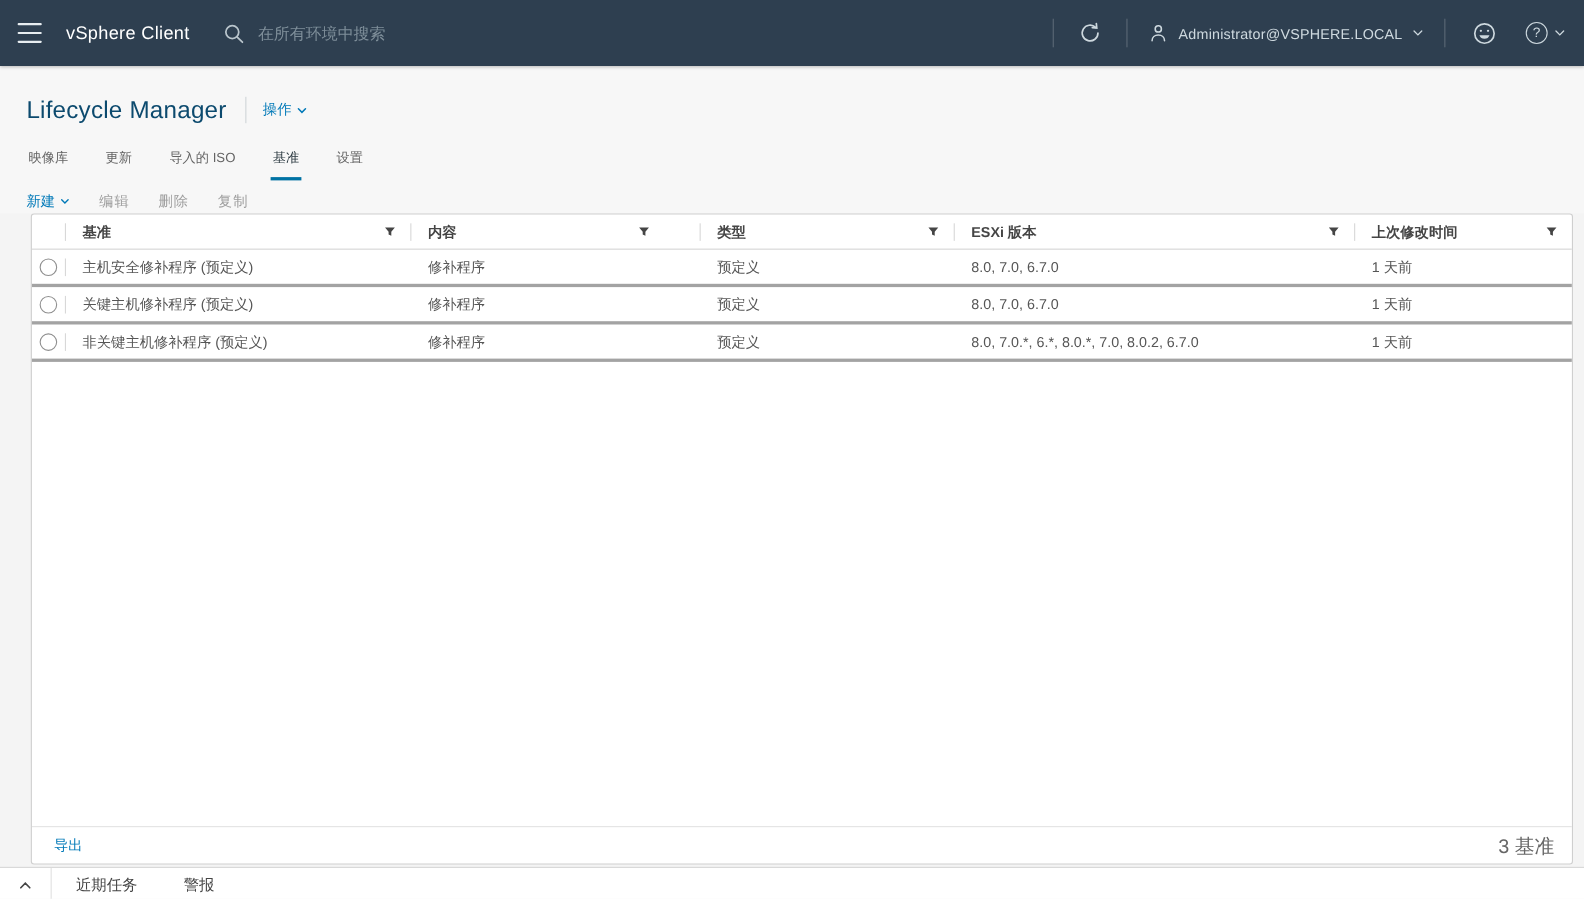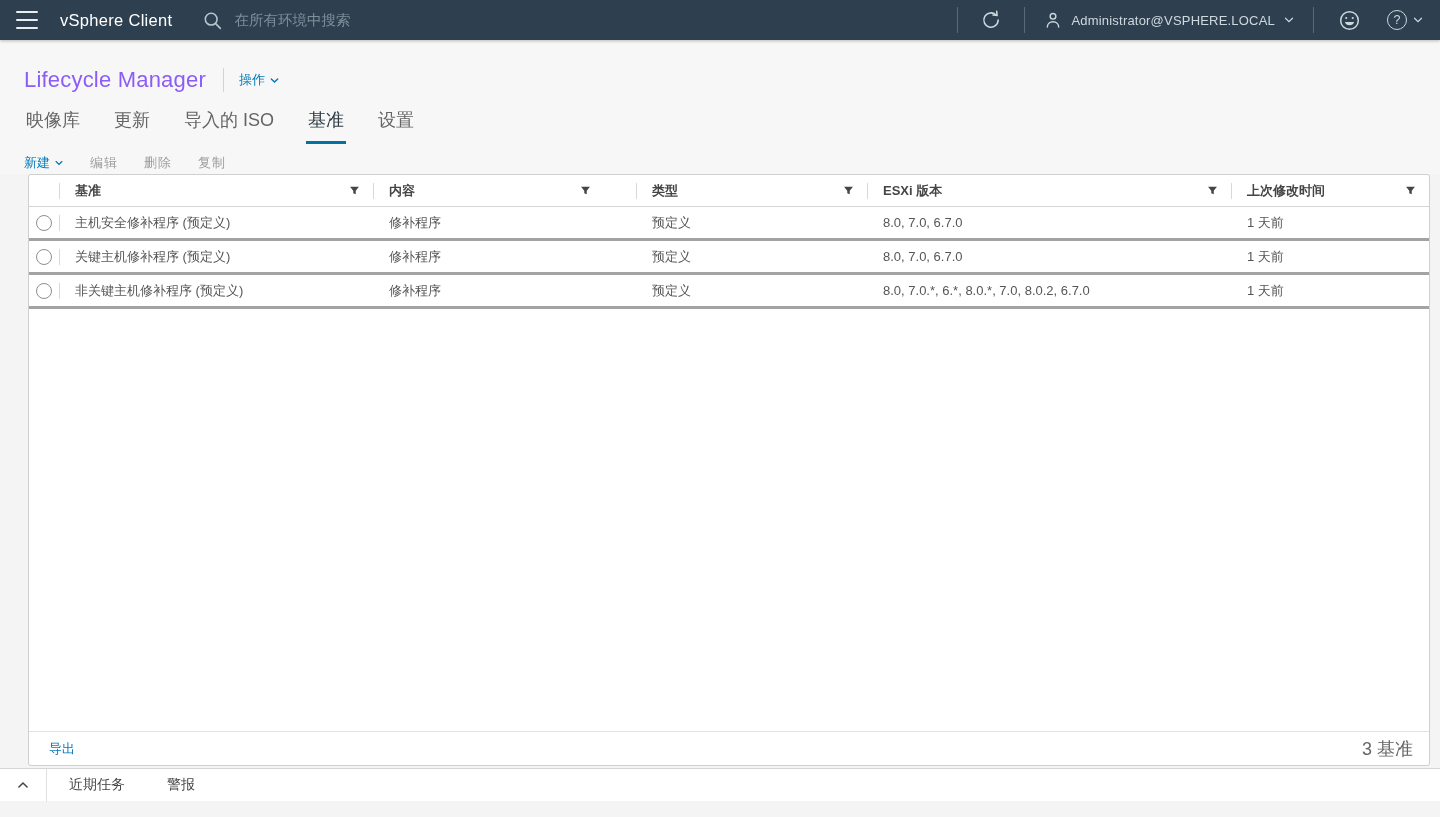--- a/index.html
+++ b/index.html
@@ -1,20 +1,20 @@
 <!DOCTYPE html>
 <html><head>
 <meta charset="utf-8">
 <style>
   * { margin:0; padding:0; box-sizing:border-box; }
   html,body { width:1440px; height:817px; overflow:hidden; }
   body { font-family:"Liberation Sans","DejaVu Sans",sans-serif; background:#f4f4f4; color:#565656; }
 
   
-  .navbar { height:40px; background:#2e3f50; display:flex; align-items:center; position:relative; box-shadow:0 1px 3px rgba(0,0,0,.25); }
+  .navbar { height:60px; background:#2e3f50; display:flex; align-items:center; position:relative; box-shadow:0 1px 3px rgba(0,0,0,.25); }
   .hamburger { margin-left:16px; width:24px; height:18px; background:none; border:none; cursor:pointer; display:flex; flex-direction:column; justify-content:space-between; }
   .hamburger span { display:block; height:2px; width:22px; background:#e8eef1; border-radius:1px; }
   .brand { color:#ffffff; font-size:16.5px; letter-spacing:.3px; margin-left:20px; white-space:nowrap; }
   .searchbox { display:flex; align-items:center; margin-left:30px; cursor:text; min-width:420px; }
   .searchbox svg { width:21px; height:21px; color:#b9c5cc; }
   .search-ph { margin-left:11px; font-size:14.5px; color:#7f8f9a; }
   .nav-right { margin-left:auto; display:flex; align-items:center; height:100%; }
   .vdiv { width:1px; height:26px; background:rgba(255,255,255,.22); }
   .nav-btn { background:none; border:none; cursor:pointer; color:#cdd8de; display:flex; align-items:center; }
   .refresh-btn { margin:0 22px; }
@@ -24,26 +24,26 @@
   .user-menu svg.person { width:20px; height:20px; }
   .chev { width:12px; height:12px; }
   .smiley-btn { margin:0 26px 0 24px; }
   .smiley-btn svg { width:23px; height:23px; }
   .help-btn { margin-right:16px; gap:5px; }
   .qcircle { width:20px; height:20px; border:1.6px solid #cdd8de; border-radius:50%; display:flex; align-items:center; justify-content:center; font-size:12.5px; color:#cdd8de; line-height:1; }
 
   
   .page-head { height:134px; padding:22px 24px 0; background:#f7f7f7; }
   .title-row { display:flex; align-items:center; height:36px; }
-  .page-title { font-size:22px; font-weight:400; color:#8b5cf6; letter-spacing:.2px;text-align:right; }
+  .page-title { font-size:22px; font-weight:400; color:#0c4a6e; letter-spacing:.2px;text-align:right; }
   .tdiv { width:1px; height:24px; background:#cfd4d8; margin:0 15px 0 17px; }
   .actions-link { display:flex; align-items:center; gap:4px; color:#0079b8; font-size:13px; cursor:pointer; text-decoration:none; }
   .actions-link svg { width:11px; height:11px; }
   .tabs { display:flex; gap:30px; margin-top:10px; height:36px; align-items:flex-end; }
-  .tab { font-size:18px; color:#646464; padding:0 2px 9px; cursor:pointer; border-bottom:3px solid transparent; white-space:nowrap; }
+  .tab { font-size:12px; color:#646464; padding:0 2px 9px; cursor:pointer; border-bottom:3px solid transparent; white-space:nowrap; }
   .tab.active { color:#2c3a41; font-weight:500; border-bottom-color:#0072a3; }
   .toolbar { margin-top:7px; display:flex; align-items:center; gap:26px; height:24px; }
   .tb-link { font-size:13px; cursor:pointer; text-decoration:none; display:flex; align-items:center; gap:4px; }
   .tb-link.primary { color:#0079b8;justify-content:flex-end; }
   .tb-link.primary svg { width:10px; height:10px; }
   .tb-link.disabled { color:#9d9d9d; cursor:default; letter-spacing:1px; }
 
   
   .grid { margin:0 10px 0 28px; height:592px; background:#ffffff; border:1px solid #cfcfcf; border-radius:3px; display:flex; flex-direction:column; overflow:hidden; }
   .g-head { display:flex; height:32px; flex:none; border-bottom:1px solid #d5d5d5; }

